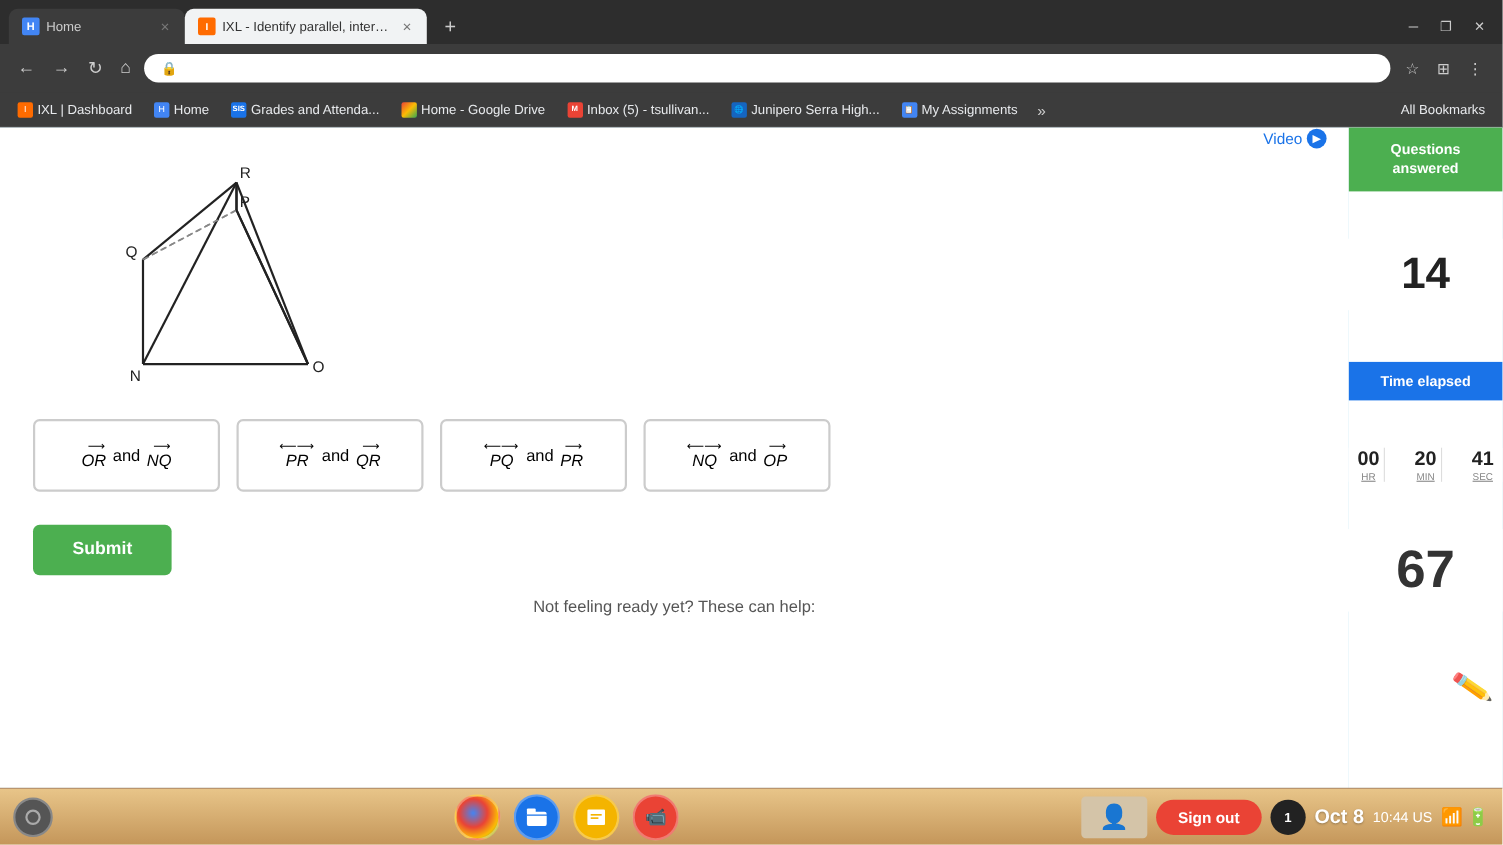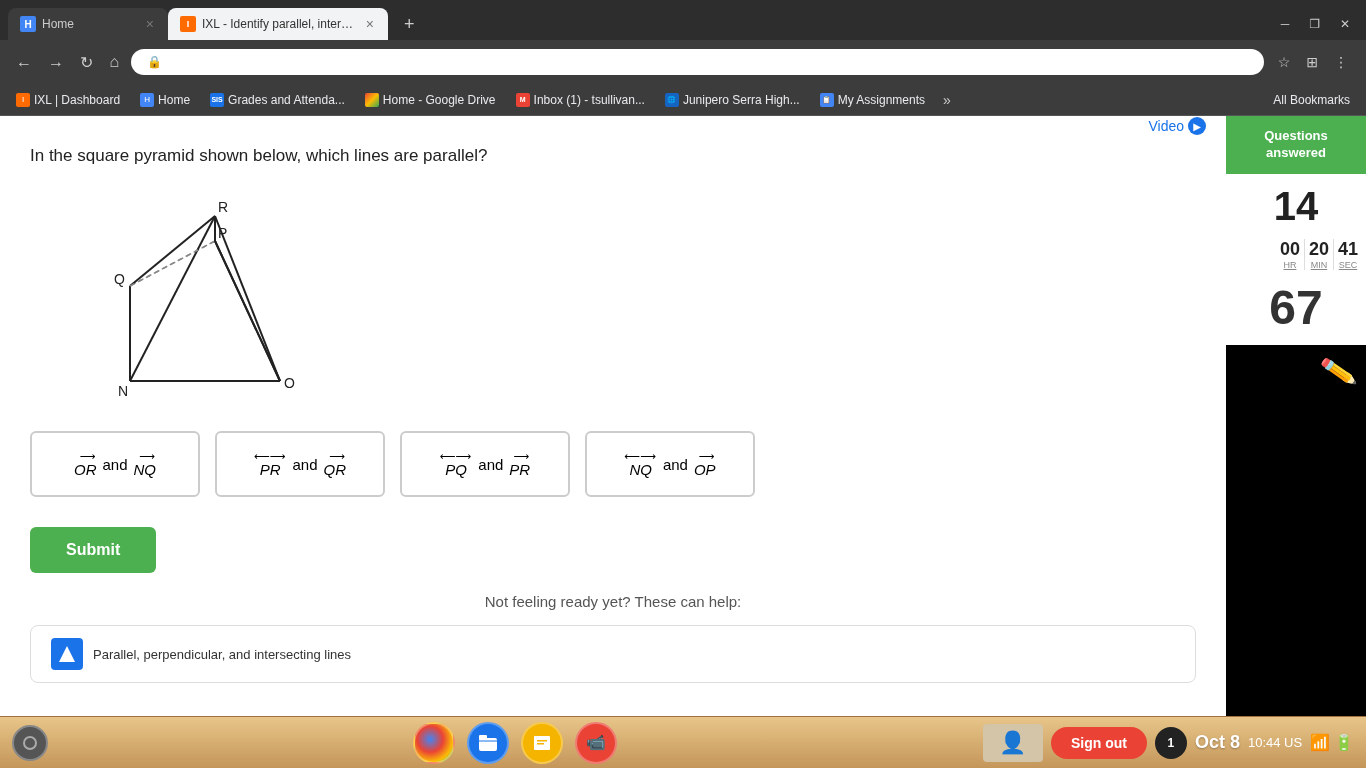--- a/index.html
+++ b/index.html
@@ -62,30 +62,30 @@
     .work-it-out { text-align: center; margin-top: 20px; }
     .work-it-out-title { color: #1a73e8; font-size: 18px; font-weight: bold; margin-bottom: 8px; }
     .work-it-out-text { color: #555; font-size: 15px; margin-bottom: 15px; }
 
     .help-items { display: flex; gap: 15px; justify-content: center; }
     .help-item { display: flex; align-items: center; gap: 10px; background: #fff; border: 1px solid #ddd; border-radius: 8px; padding: 12px 20px; flex: 1; cursor: pointer; }
     .help-icon { width: 32px; height: 32px; background: #1a73e8; border-radius: 4px; flex-shrink: 0; display: flex; align-items: center; justify-content: center; }
     .help-text { font-size: 13px; color: #333; }
 
     
-    .right-sidebar { width: 140px; background: #000000; display: flex; flex-direction: column; flex-shrink: 0; }
+    .right-sidebar { width: 140px; background: #ffffff; display: flex; flex-direction: column; flex-shrink: 0; gap: 43px; }
 
     .questions-answered-box { background: #4caf50; color: white; text-align: center; padding: 12px 8px; }
     .qa-label { font-size: 13px; font-weight: bold; line-height: 1.3; }
     .qa-number { font-size: 40px; font-weight: bold; color: #222; background: #fff; margin: 0 -8px; padding: 10px 8px; text-align: center; }
 
     .time-elapsed-box { background: #1a73e8; color: white; text-align: center; padding: 10px 8px; margin-top: 4px; }
     .te-label { font-size: 13px; font-weight: bold; }
 
-    .timer-display { display: flex; justify-content: flex-end; gap: 0; background: #fff; padding: 0 4px; }
+    .timer-display { display: flex; justify-content: space-between; gap: 0; background: #fff; padding: 0 4px; }
     .timer-unit { text-align: center; padding: 0 4px; border-right: 1px solid #ddd; }
     .timer-unit:last-child { border-right: none; }
     .timer-value { font-size: 18px; font-weight: bold; color: #222; display: block; }
     .timer-label { font-size: 9px; color: #888; display: block; text-transform: uppercase; text-decoration: underline; }
 
     .smart-score-box { background: #ff6b00; color: white; text-align: center; padding: 10px 8px; margin-top: 4px; display: flex; align-items: center; justify-content: center; gap: 4px; }
     .ss-label { font-size: 13px; font-weight: bold; }
     .ss-out { font-size: 11px; }
     .ss-help { width: 16px; height: 16px; background: rgba(255,255,255,0.3); border-radius: 50%; display: flex; align-items: center; justify-content: center; font-size: 11px; font-weight: bold; cursor: pointer; }
     .smart-score-number { font-size: 48px; font-weight: bold; color: #333; background: #fff; text-align: center; padding: 10px 8px; margin: 0 -8px; }
@@ -170,21 +170,21 @@
     <div class="bookmark-item">
       <div class="bookmark-favicon bm-sis">SIS</div>
       <span>Grades and Attenda...</span>
     </div>
     <div class="bookmark-item">
       <div class="bookmark-favicon bm-drive" style="background: linear-gradient(135deg, #ea4335, #fbbc04, #34a853); border-radius: 2px;"></div>
       <span>Home - Google Drive</span>
     </div>
     <div class="bookmark-item">
       <div class="bookmark-favicon bm-gmail">M</div>
-      <span>Inbox (1) - tsullivan...</span>
+      <span>Inbox (5) - tsullivan...</span>
     </div>
     <div class="bookmark-item">
       <div class="bookmark-favicon bm-junipero">🌐</div>
       <span>Junipero Serra High...</span>
     </div>
     <div class="bookmark-item">
       <div class="bookmark-favicon bm-assign">📋</div>
       <span>My Assignments</span>
     </div>
     <span class="bm-more">»</span>
@@ -196,21 +196,20 @@
 </div>
 
 <div class="page-content">
 
   <div class="question-area">
     <div class="video-link">
       <span>Video</span>
       <div class="video-play-icon">▶</div>
     </div>
 
-    <p class="question-text">In the square pyramid shown below, which lines are parallel?</p>
 
     
     <div class="pyramid-container">
       <svg width="280" height="220" viewBox="0 0 280 220">
 
         <line x1="165" y1="55" x2="80" y2="100" stroke="#888" stroke-width="1.5" stroke-dasharray="5,4"></line>
         <line x1="80" y1="100" x2="80" y2="195" stroke="#888" stroke-width="1.5" stroke-dasharray="5,4"></line>
 
         <line x1="80" y1="195" x2="230" y2="195" stroke="#222" stroke-width="2"></line>
 
@@ -295,38 +294,33 @@
         </div>
       </div>
     </div>
 
     <button class="submit-btn">Submit</button>
 
     
     <div class="work-it-out">
       <div class="work-it-out-text">Not feeling ready yet? These can help:</div>
       <div class="help-items">
-        <div class="help-item">
-          <div class="help-icon">
-            <svg width="20" height="20" viewBox="0 0 20 20">
-                <polygon points="10,2 18,18 2,18" fill="white"></polygon>
-              </svg>
-          </div>
-          <span class="help-text">Parallel, perpendicular, and intersecting lines</span>
-        </div>
       </div>
     </div>
   </div>
 
   <div class="right-sidebar">
     <div class="questions-answered-box">
       <div class="qa-label">Questions answered</div>
     </div>
     <div class="qa-number">14</div>
 
+    <div class="time-elapsed-box">
+      <div class="te-label">Time elapsed</div>
+    </div>
     <div class="timer-display">
       <div class="timer-unit">
         <span class="timer-value">00</span>
         <span class="timer-label">HR</span>
       </div>
       <div class="timer-unit">
         <span class="timer-value">20</span>
         <span class="timer-label">MIN</span>
       </div>
       <div class="timer-unit">

